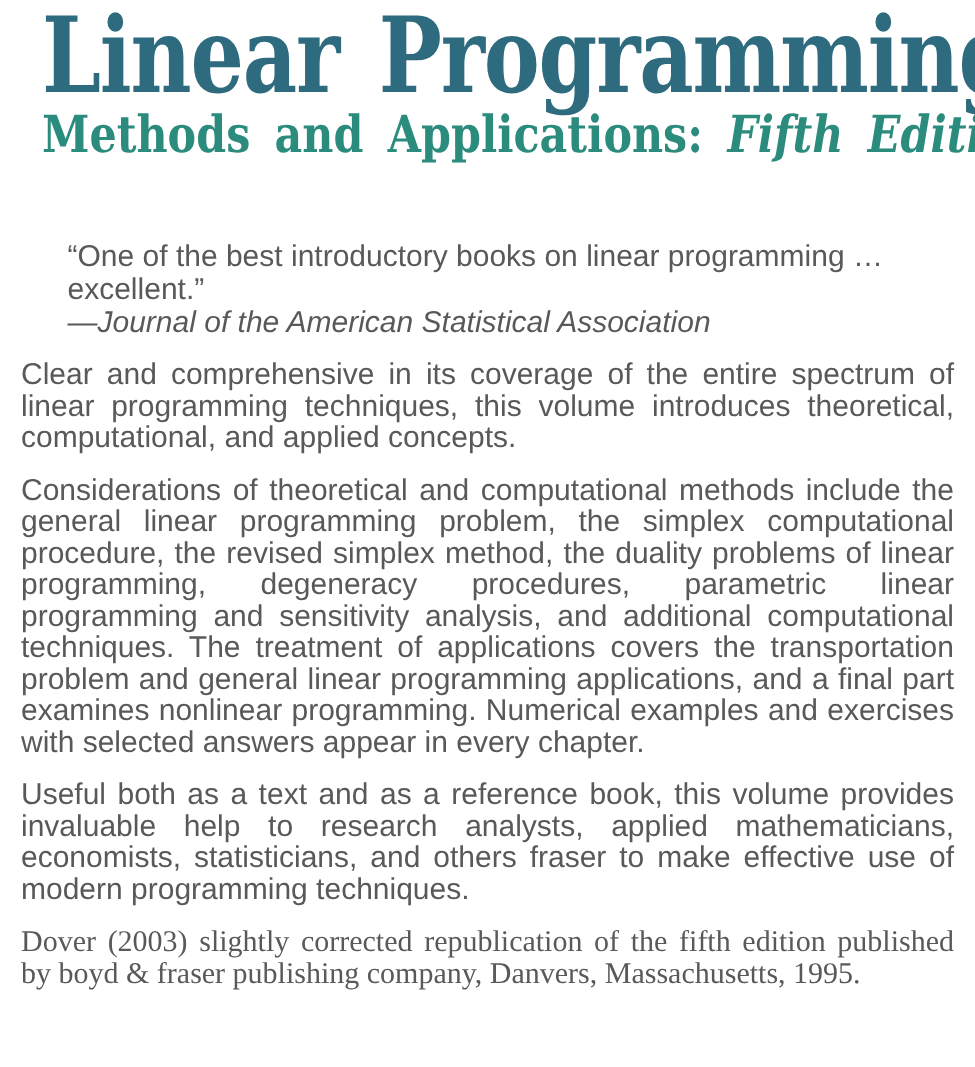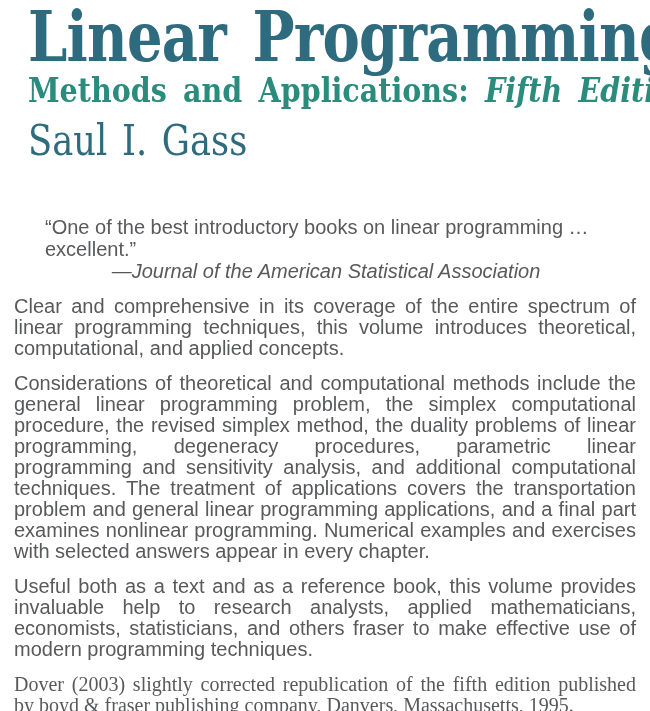--- a/index.html
+++ b/index.html
@@ -52,21 +52,21 @@
     margin-top: 6px;
     word-spacing: 0.10em;
   }
   .reviews {
     margin: 50px 43px 0 45px;
     color: var(--color-body, #58595b);
     font-size: 20px;
     line-height: 22px;
   }
   .review-source {
-    text-align: center;
+    text-align: left;
     font-style: italic;
   }
   .review-inline { margin-top: 25px; }
   .review-inline em { font-style: italic; }
   .body-copy {
     margin: 14px 14px 0 14px;
     color: var(--color-body, #58595b);
     font-size: 20px;
     line-height: 21px;
   }
@@ -79,21 +79,20 @@
 </head>
 <body>
 
 <div class="page">
 
   <header class="book-header">
     <h1 class="title"><span class="squish">Linear Programming</span></h1>
 
     <h2 class="subtitle"><span class="squish squish-mid"><span>Methods and Applications: </span><em class="edition">Fifth Edition</em></span></h2>
 
-    <div class="author"><span class="squish squish-mid">Saul I. Gass</span></div>
   </header>
 
   <section class="reviews">
     <div class="review">
       <div class="review-text">“One of the best introductory books on linear programming … excellent.”</div>
       <div class="review-source">—Journal of the American Statistical Association</div>
     </div>
 
   </section>
 

